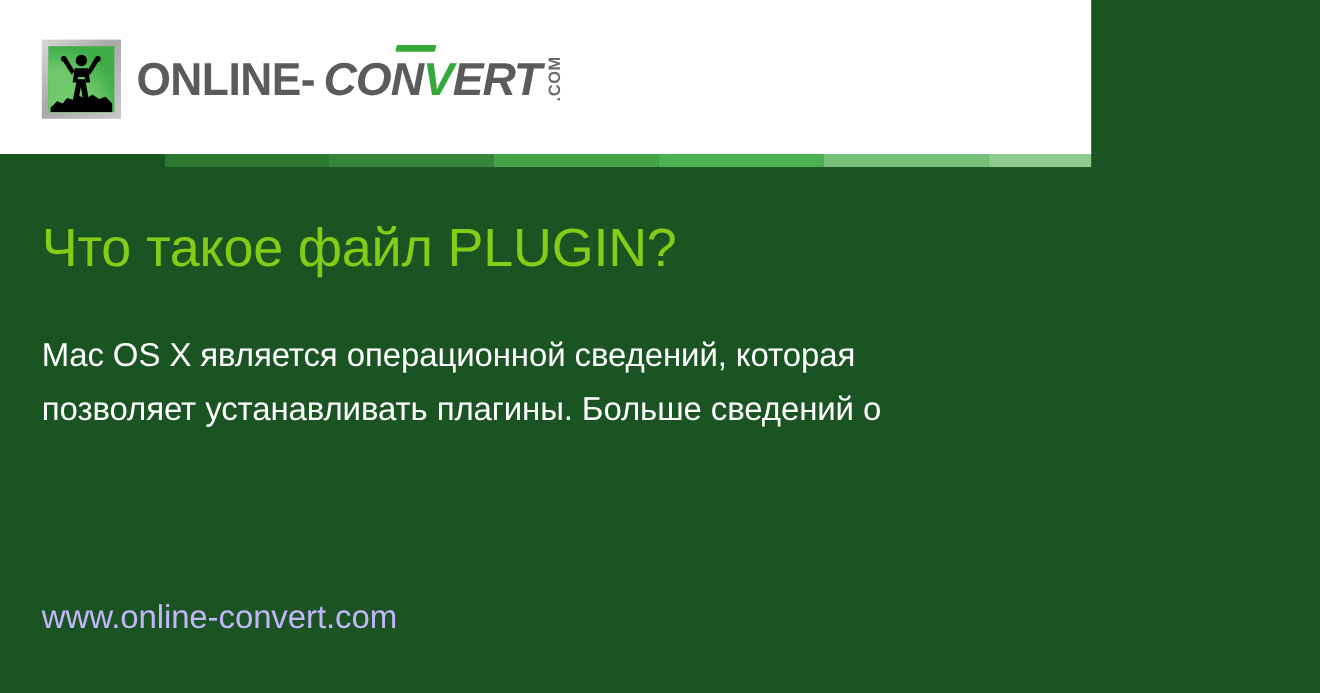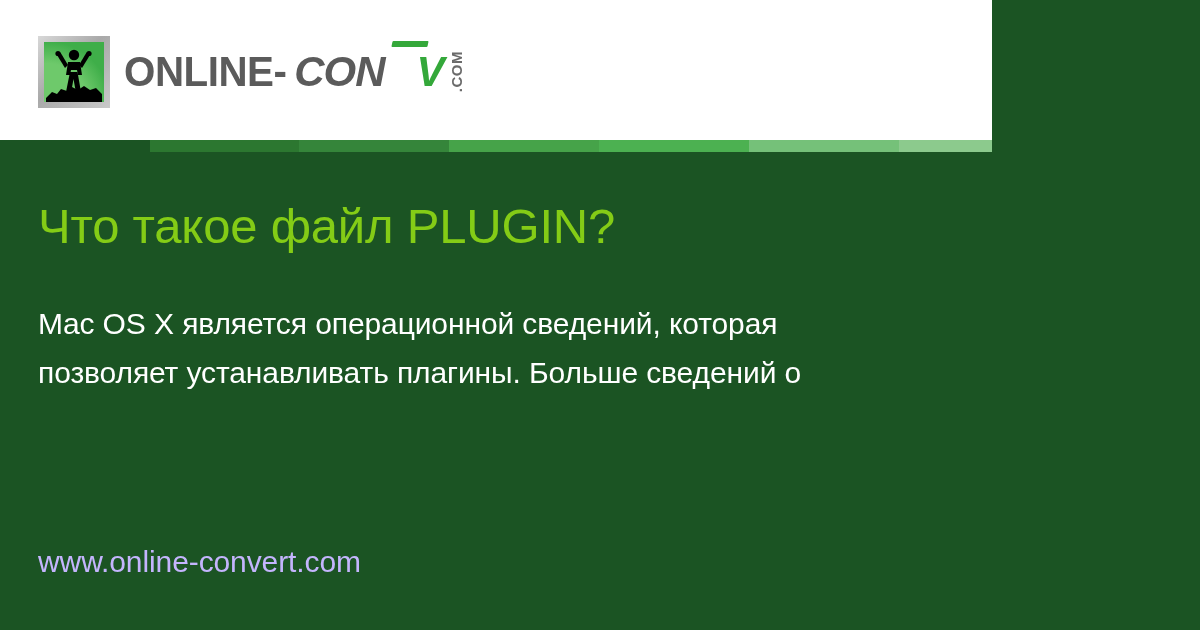--- a/index.html
+++ b/index.html
@@ -92,21 +92,20 @@
     line-height: 1;
     transform: scaleX(0.96);
     transform-origin: left center;
   }
 
   .wm-convert-wrap {
     position: relative;
     margin-left: 1px;
     display: flex;
     align-items: center;
-    gap: 32px;
   }
   .wm-convert {
     font-family: "Liberation Sans", sans-serif;
     font-weight: bold;
     font-style: italic;
     font-size: 42px;
     letter-spacing: -1px;
     color: #5b5b5b;
     line-height: 1;
   }
@@ -236,20 +235,21 @@
       </div>
 
       <div class="logo-wordmark">
         <span class="wm-online">ONLINE-</span>
         <span class="wm-convert-wrap">
           <span class="wm-convert">CON</span>
           <span class="wm-v">
             <span class="v-bar"></span>
             <span>V</span>
           </span>
+          <span class="wm-convert">ERT</span>
         </span>
         <span class="wm-dotcom">.COM</span>
       </div>
 
     </div>
   </div>
 
   <div class="stripe">
       <div class="stripe-seg" style="background: rgb(27, 84, 35); width: 150px;"></div>
       <div class="stripe-seg" style="background: rgb(44, 119, 48); width: 149px;"></div>

